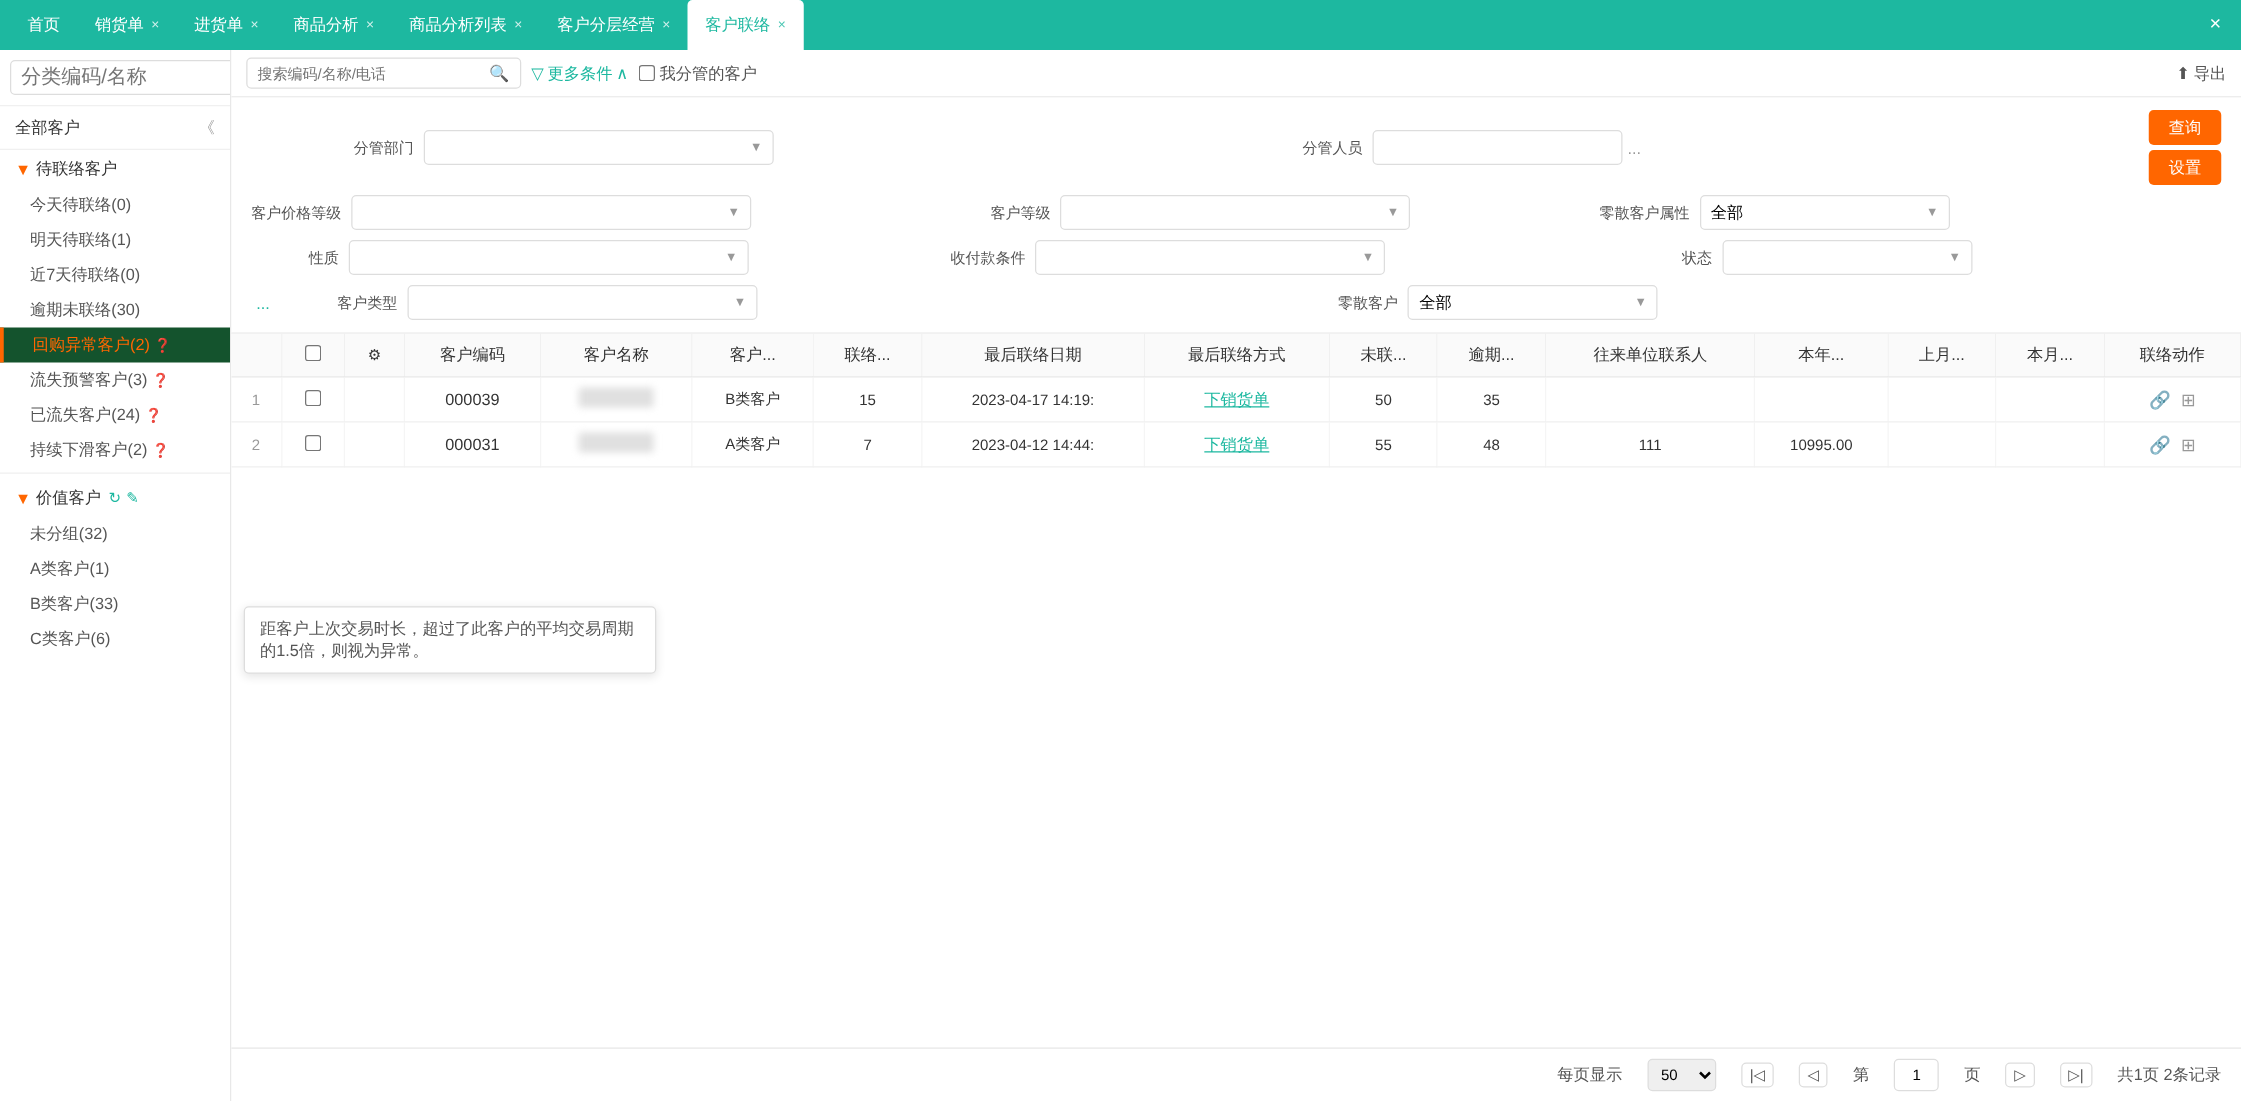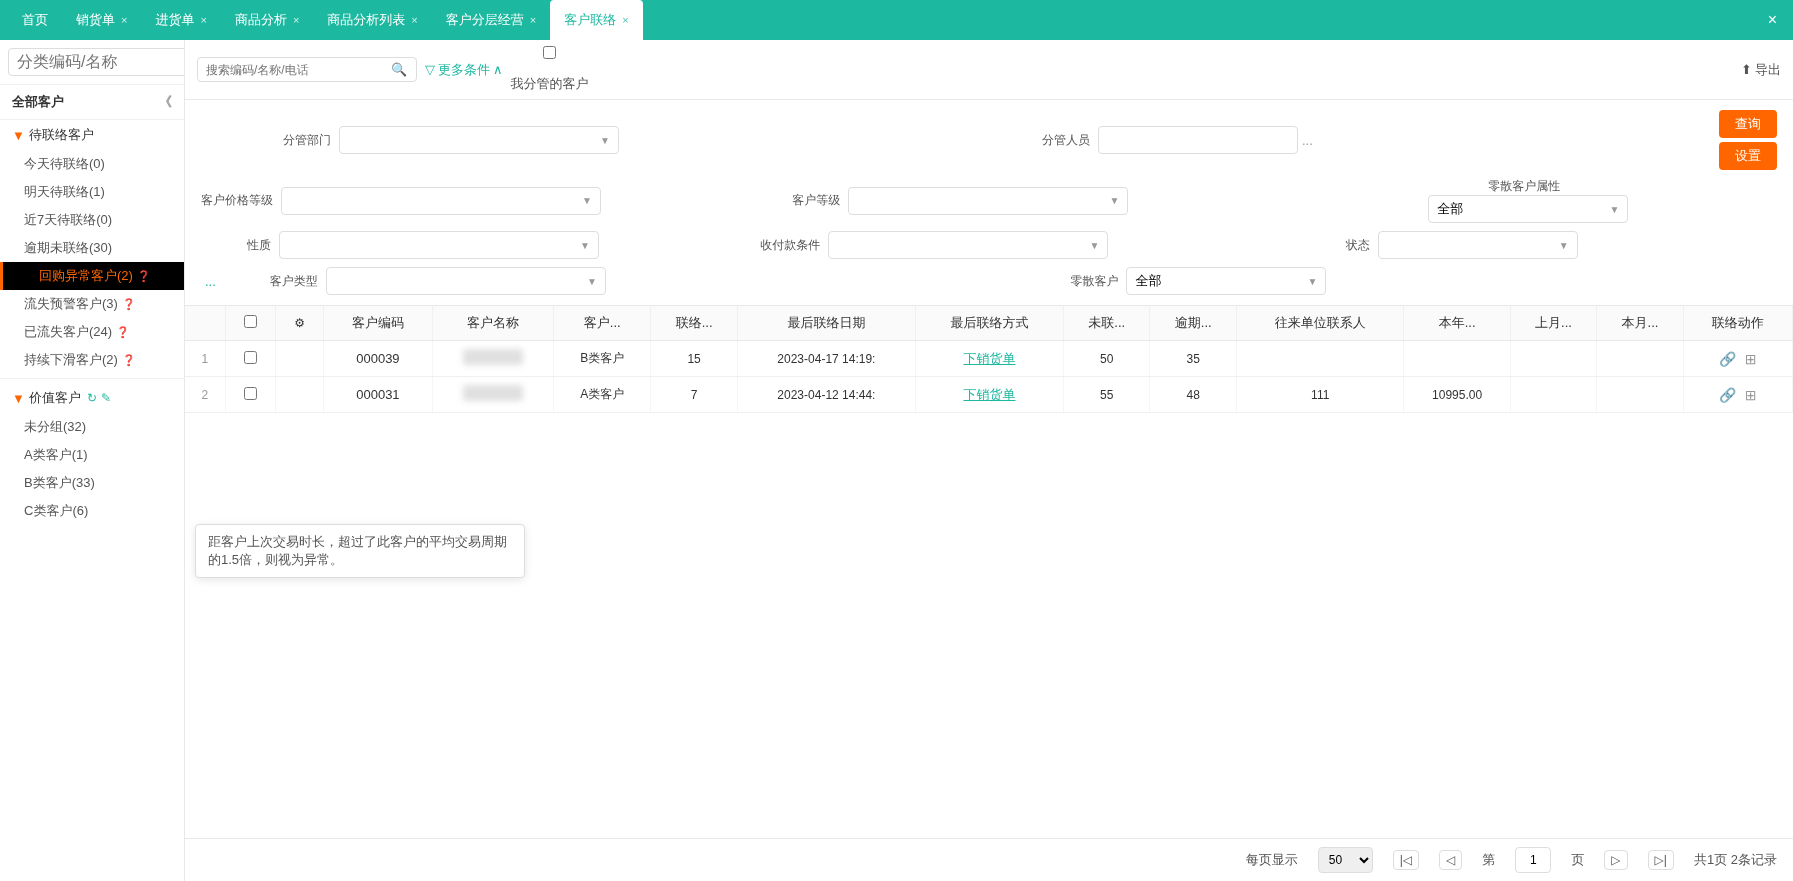--- a/index.html
+++ b/index.html
@@ -37,37 +37,37 @@
     .sidebar-search {
       display: flex; align-items: center; padding: 8px 8px;
       border-bottom: 1px solid #f0f0f0;
     }
     .sidebar-search input {
       flex: 1; border: 1px solid #ddd; border-radius: 4px;
       padding: 4px 8px; font-size: 16px; outline: none;
     }
     .sidebar-title {
       display: flex; align-items: center; padding: 8px 12px;
-      font-weight: bold; color: #333; border-bottom: 1px solid #f0f0f0;
+      font-weight: normal; color: #333; border-bottom: 1px solid #f0f0f0;
     }
     .sidebar-title .collapse-icon {
       margin-left: auto; color: #999; cursor: pointer;
     }
     .sidebar-section-title {
       display: flex; align-items: center; padding: 6px 12px;
       color: #333; font-size: 12px; cursor: pointer;
     }
     .sidebar-section-title .arrow { margin-right: 4px; color: #f60; }
     .sidebar-item {
       padding: 5px 12px 5px 24px; color: #555; font-size: 12px;
       cursor: pointer; white-space: nowrap;
     }
     .sidebar-item.active {
-      background: #000000; color: #f60; border-left: 3px solid #f60;
-      padding-left: 36px;
+      background: #14532d; color: #f60; border-left: 3px solid #f60;
+      padding-left: 23px;
     }
     .sidebar-divider { height: 1px; background: #f0f0f0; margin: 4px 0; }
     .sidebar-section-title2 {
       display: flex; align-items: center; padding: 6px 12px;
       color: #333; font-size: 12px; cursor: pointer;
     }
     .sidebar-section-title2 .arrow2 { margin-right: 4px; }
 
     
     .content-area {
@@ -86,22 +86,22 @@
     }
     .toolbar-search input {
       border: none; outline: none; flex: 1; font-size: 12px;
     }
     .toolbar-search .s-icon { color: #999; }
     .filter-btn {
       display: flex; align-items: center; color: #1db8a0;
       cursor: pointer; font-size: 12px; gap: 3px;
     }
     .my-customer {
-      display: flex; align-items: center; gap: 16px;
-      font-size: 12px; color: #555; cursor: pointer; flex-direction: column;
+      display: flex; align-items: center; gap: 4px;
+      font-size: 12px; color: #555; cursor: pointer;
     }
     .my-customer input[type=checkbox] { cursor: pointer; }
     .export-btn {
       margin-left: auto; display: flex; align-items: center;
       color: #555; font-size: 12px; cursor: pointer; gap: 3px;
     }
 
     
     .filter-area {
       background: white; padding: 10px 16px;
@@ -356,21 +356,21 @@
             <span class="sel-arrow">▼</span>
           </div>
         </div>
         <div class="filter-field" style="margin-left:60px;">
           <span class="filter-label">客户等级</span>
           <div class="filter-select" style="width:280px;flex:none;">
             <span></span>
             <span class="sel-arrow">▼</span>
           </div>
         </div>
-        <div class="filter-field" style="flex-direction:column;">
+        <div class="filter-field" style="">
           <span class="filter-label">零散客户属性</span>
           <div class="filter-select" style="width:200px;flex:none;">
             <span>全部</span>
             <span class="sel-arrow">▼</span>
           </div>
         </div>
       </div>
 
       <div class="filter-row">
         <div class="filter-field">

